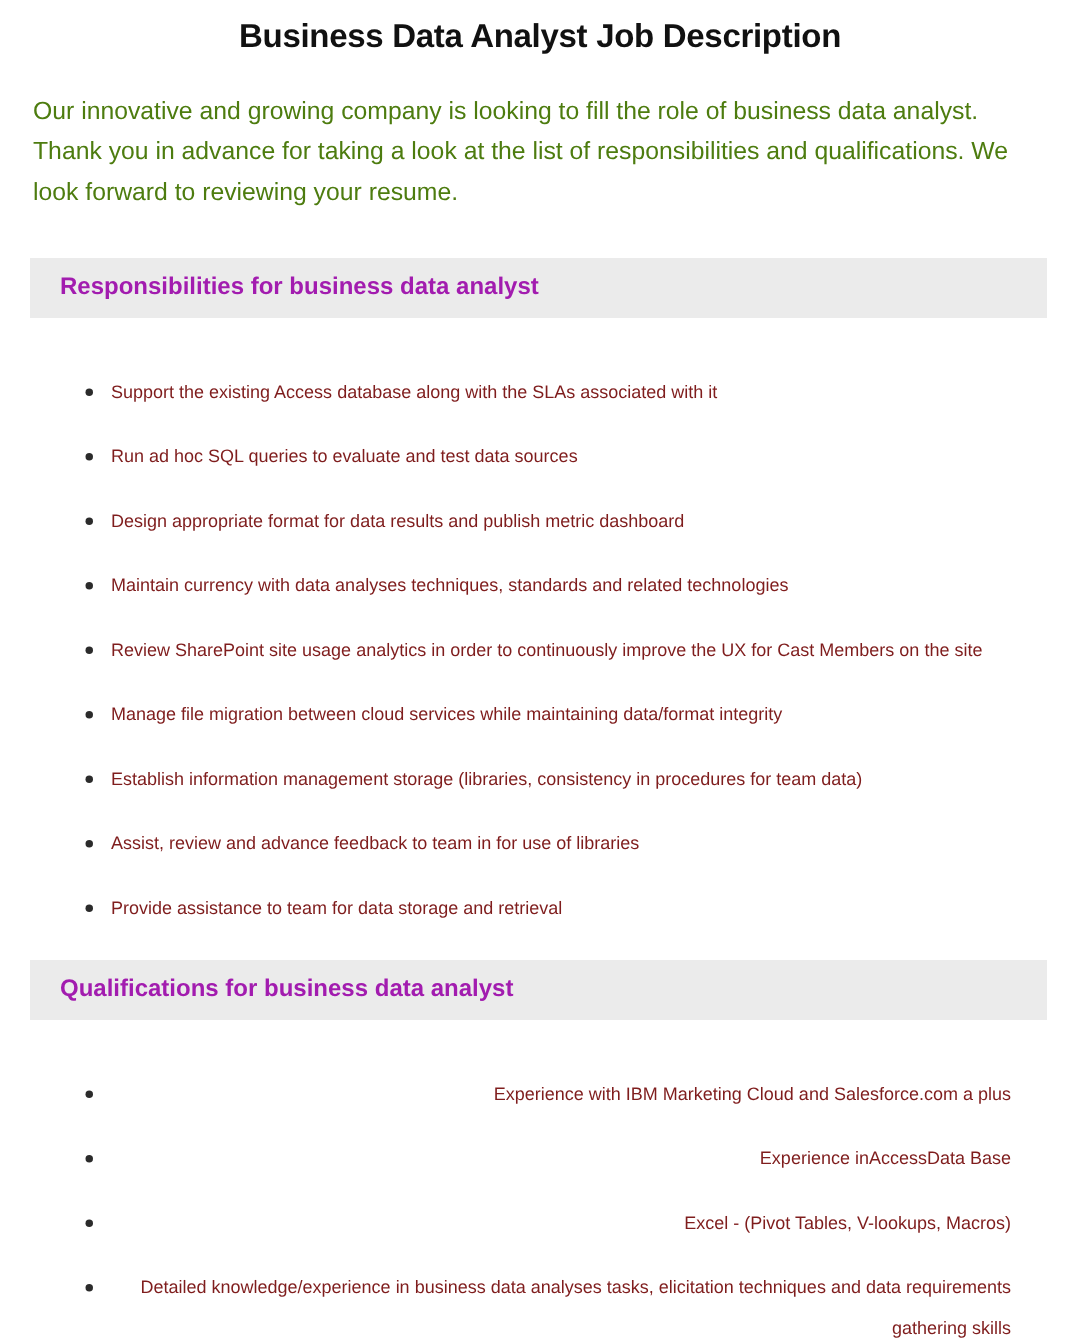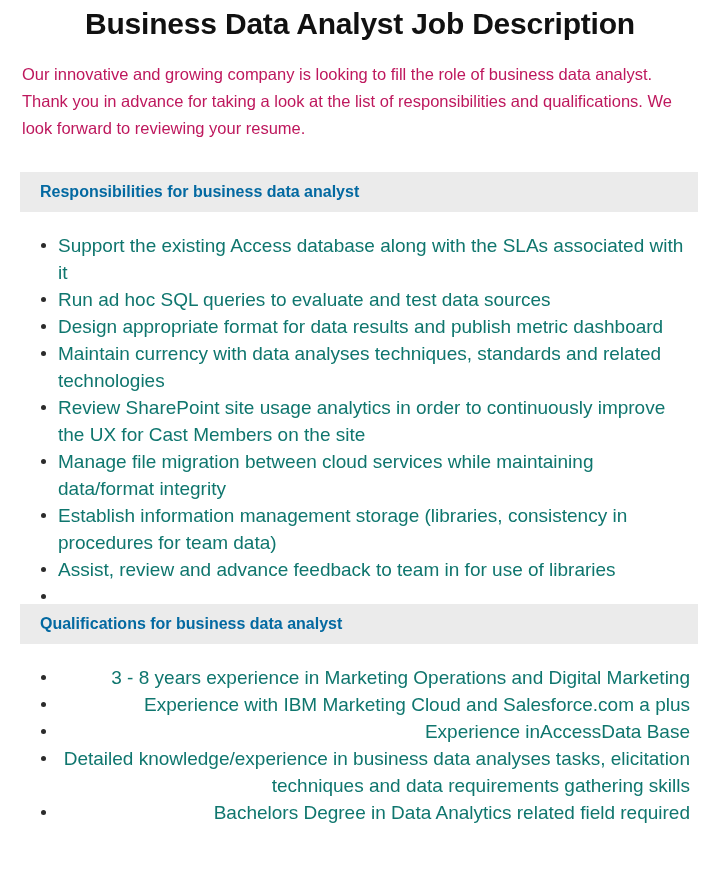--- a/index.html
+++ b/index.html
@@ -18,75 +18,75 @@
 
   .page {
     width: 720px;
     height: 894px;
     position: relative;
     box-sizing: border-box;
   }
 
   
   .doc-title {
-    font-size: 30px;
+    font-size: 22px;
     font-weight: bold;
     color: #111111;
     text-align: center;
     letter-spacing: -0.2px;
     margin: 0;
     padding: 4px 20px 0 20px;
     line-height: 40px;
   }
 
   
   .intro {
     margin: 0;
     padding: 17px 26px 0 22px;
     font-size: 16.5px;
     line-height: 27px;
-    color: #be185d;
+    color: #4d7c0f;
   }
 
   
   .section-band {
     background: #ebebeb;
     margin: 0 22px 0 20px;
     height: 40px;
     display: flex;
     align-items: center;
     padding: 0 0 0 20px;
     box-sizing: border-box;
   }
   .section-band-title {
     font-size: 16px;
     font-weight: 600;
-    color: #0369a1;
+    color: #a21caf;
     line-height: 20px;
   }
 
   .band-wrap-1 { margin-top: 30px; }
   .band-wrap-2 { margin-top: 21px; text-align: right; }
 
   
   ul.bullets {
     list-style: none;
     margin: 0;
     padding: 0;
   }
   ul.bullets.first { padding-top: 20px; }
 
   ul.bullets li {
     position: relative;
-    font-size: 19px;
+    font-size: 12px;
     line-height: 27px;
-    color: #0f766e;
+    color: #7f1d1d;
     padding-left: 58px;
     padding-right: 30px;
-    margin: 0;
+    margin: 16px;
   }
   ul.bullets li .dot {
     position: absolute;
     left: 41px;
     top: 11px;
     width: 5px;
     height: 5px;
     border-radius: 50%;
     background: #2b2b2b;
   }
@@ -106,30 +106,30 @@
     </div>
     <ul class="bullets first">
         <li><span class="dot"></span><span>Support the existing Access database along with the SLAs associated with it</span></li>
         <li><span class="dot"></span><span>Run ad hoc SQL queries to evaluate and test data sources</span></li>
         <li><span class="dot"></span><span>Design appropriate format for data results and publish metric dashboard</span></li>
         <li><span class="dot"></span><span>Maintain currency with data analyses techniques, standards and related technologies</span></li>
         <li><span class="dot"></span><span>Review SharePoint site usage analytics in order to continuously improve the UX for Cast Members on the site</span></li>
         <li><span class="dot"></span><span>Manage file migration between cloud services while maintaining data/format integrity</span></li>
         <li><span class="dot"></span><span>Establish information management storage (libraries, consistency in procedures for team data)</span></li>
         <li><span class="dot"></span><span>Assist, review and advance feedback to team in for use of libraries</span></li>
-        <li><span class="dot"></span></li>
+        <li><span class="dot"></span><span>Provide assistance to team for data storage and retrieval</span></li>
       </ul>
   </div>
 
   <div class="band-wrap-2">
     <div class="section-band">
       <span class="section-band-title">Qualifications for business data analyst</span>
     </div>
     <ul class="bullets first">
-        <li><span class="dot"></span><span>3 - 8 years experience in Marketing Operations and Digital Marketing</span></li>
         <li><span class="dot"></span><span>Experience with IBM Marketing Cloud and Salesforce.com a plus</span></li>
         <li><span class="dot"></span><span>Experience inAccessData Base</span></li>
+        <li><span class="dot"></span><span>Excel - (Pivot Tables, V-lookups, Macros)</span></li>
         <li><span class="dot"></span><span>Detailed knowledge/experience in business data analyses tasks, elicitation techniques and data requirements gathering skills</span></li>
         <li><span class="dot"></span><span>Bachelors Degree in Data Analytics related field required</span></li>
       </ul>
   </div>
 
 </div>
 
 </body></html>

